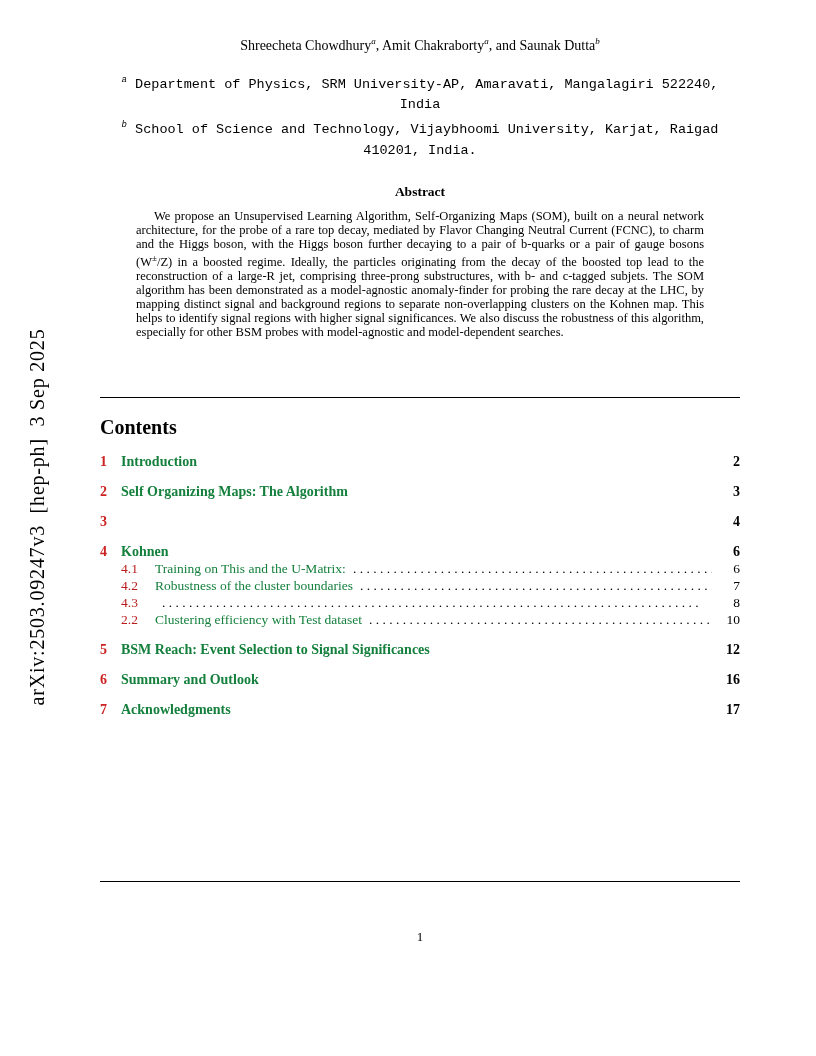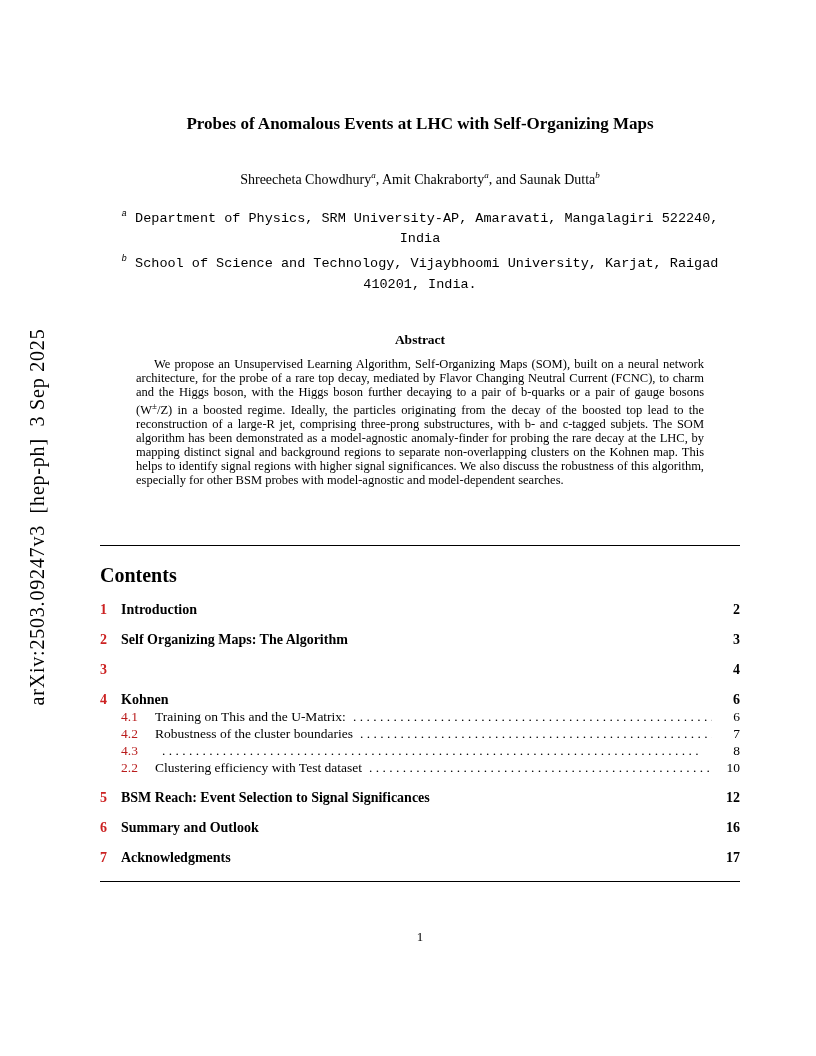--- a/index.html
+++ b/index.html
@@ -49,21 +49,21 @@
 
   .affiliations {
     margin-top: 16px;
     text-align: center;
     font-size: 13.5px;
     line-height: 21px;
     font-family: Liberation Mono, monospace;
   }
 
   .abstract-heading {
-    margin-top: 37px;
+    margin-top: 23px;
     text-align: center;
     font-weight: bold;
     font-size: 13.5px;
   }
 
   .abstract-body {
     margin: 9px auto 9px auto;
     width: 568px;
     font-size: 12.5px;
     line-height: 14px;
@@ -107,21 +107,21 @@
   .toc-row.sub {
     margin-top: 0;
     font-weight: normal;
     font-size: 13.5px;
     padding-left: 21px;
   }
 
   .toc-num { flex: 0 0 auto; color: #cc2222; }
   .toc-row.section .toc-num { width: 21px; }
   .toc-row.sub .toc-num { width: 34px; color: #b91c1c; }
-  .toc-title { flex: 0 0 auto; color: #000000; }
+  .toc-title { flex: 0 0 auto; color: #15803d; }
   .toc-leader {
     flex: 1 1 auto;
     overflow: hidden;
     white-space: nowrap;
     margin: 0 8px 0 7px;
     color: #000000;
     font-weight: normal;
   }
   .toc-page {
     flex: 0 0 auto;
@@ -139,21 +139,20 @@
     font-size: 13px;
   }
 </style>
 </head>
 <body>
 
 <div class="arxiv-stamp">arXiv:2503.09247v3  [hep-ph]  3 Sep 2025</div>
 
 <div class="content">
 
-  <div class="paper-title">Probes of Anomalous Events at LHC with Self-Organizing Maps</div>
 
   <div class="authors-line"><span>Shreecheta Chowdhury</span><sup>a</sup><span>, </span><span>Amit Chakraborty</span><sup>a</sup><span>, and </span><span>Saunak Dutta</span><sup>b</sup></div>
 
   <div class="affiliations">
     <div class="affil-line"><sup>a</sup><span> Department of Physics, SRM University-AP, Amaravati, Mangalagiri 522240, India</span></div>
     <div class="affil-line"><sup>b</sup><span> School of Science and Technology, Vijaybhoomi University, Karjat, Raigad 410201, India.</span></div>
   </div>
 
   <div class="abstract-heading">Abstract</div>
 

